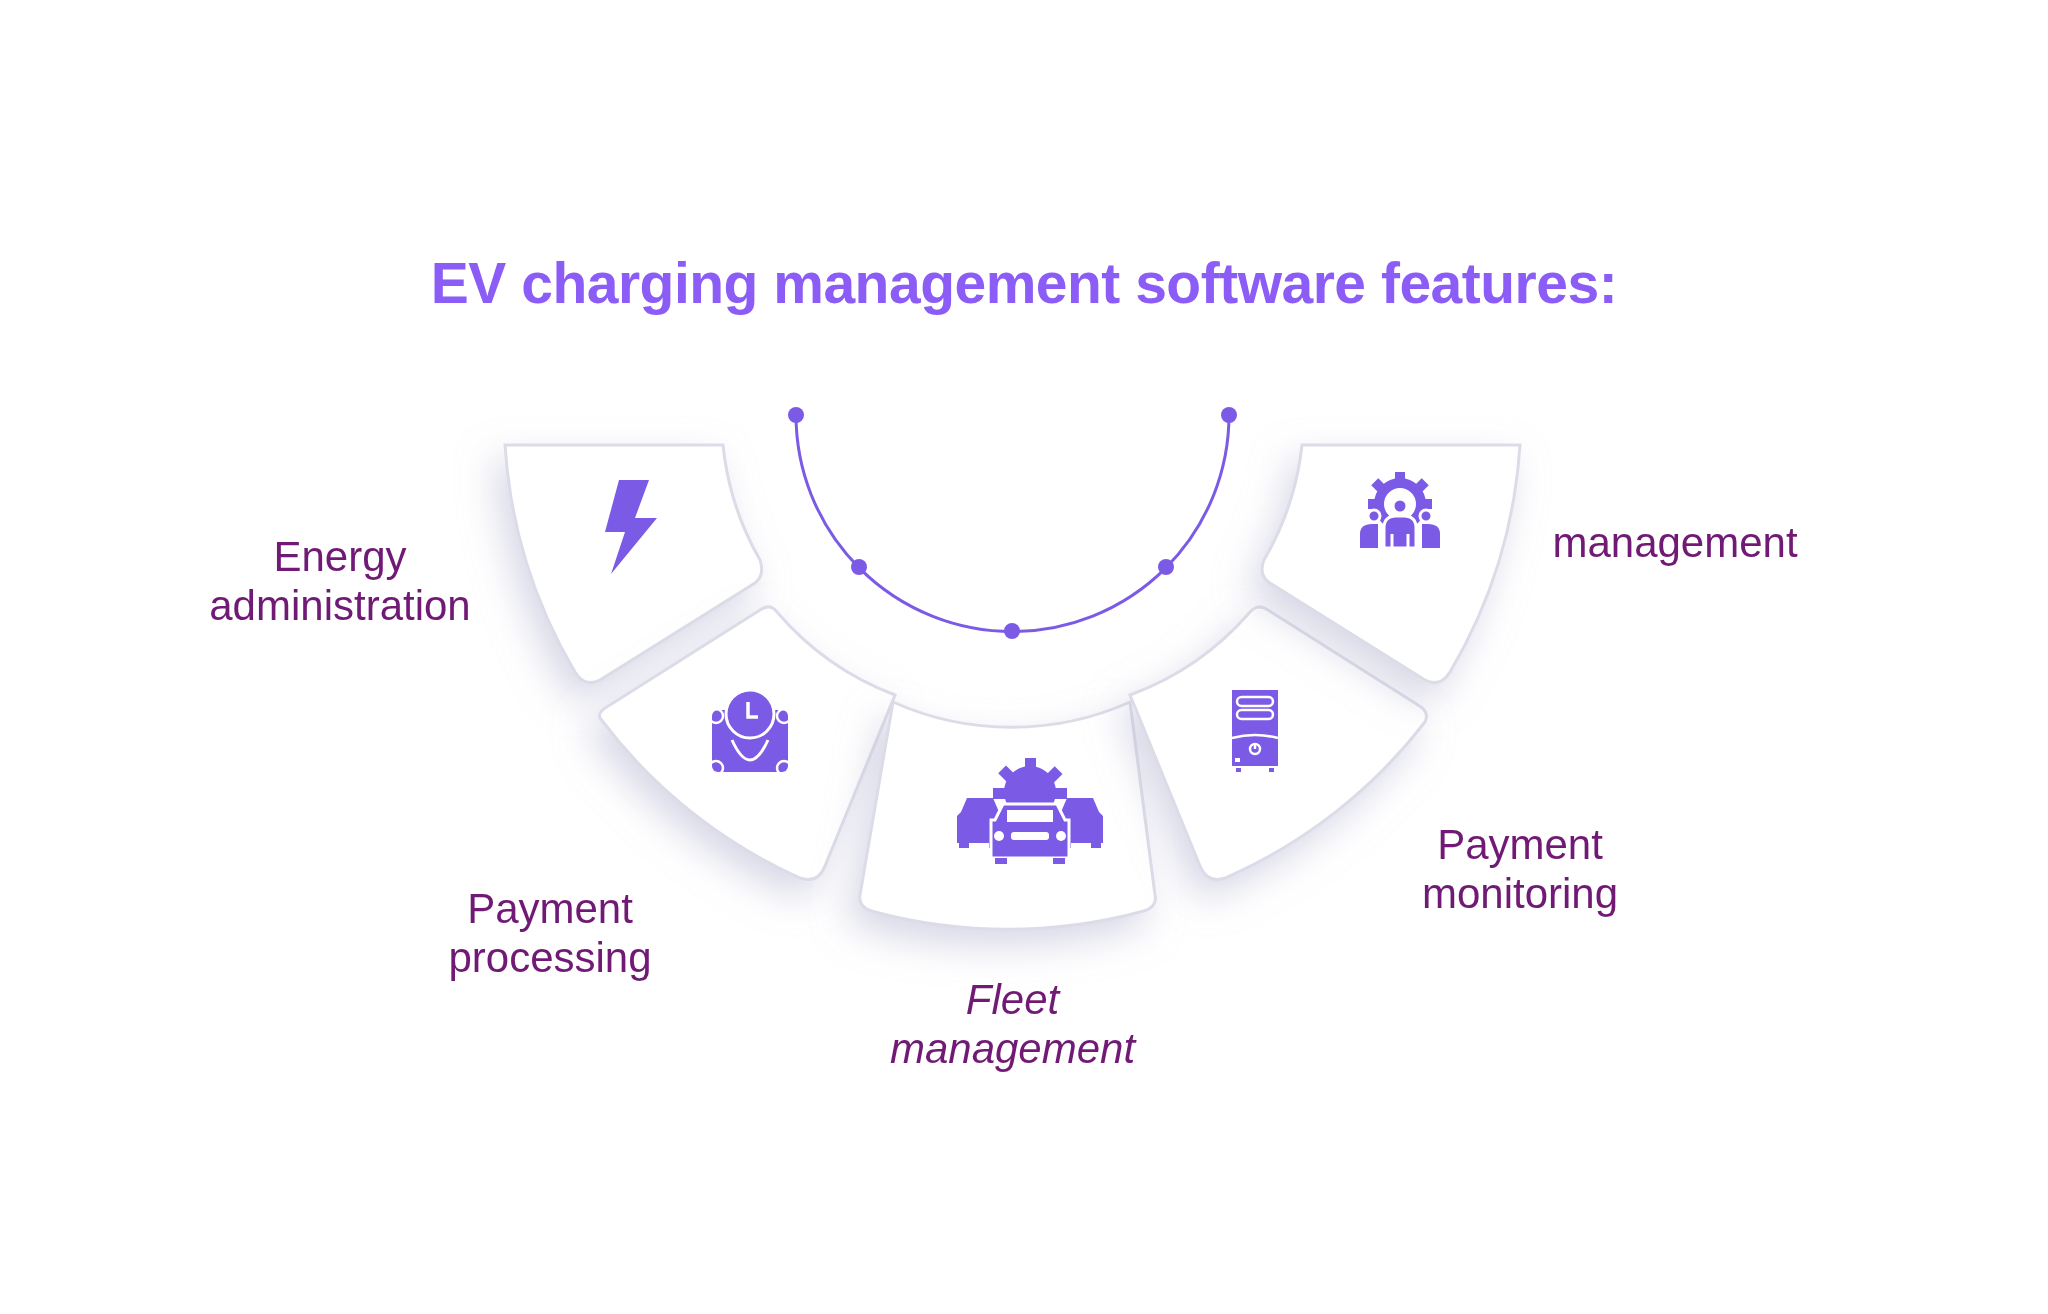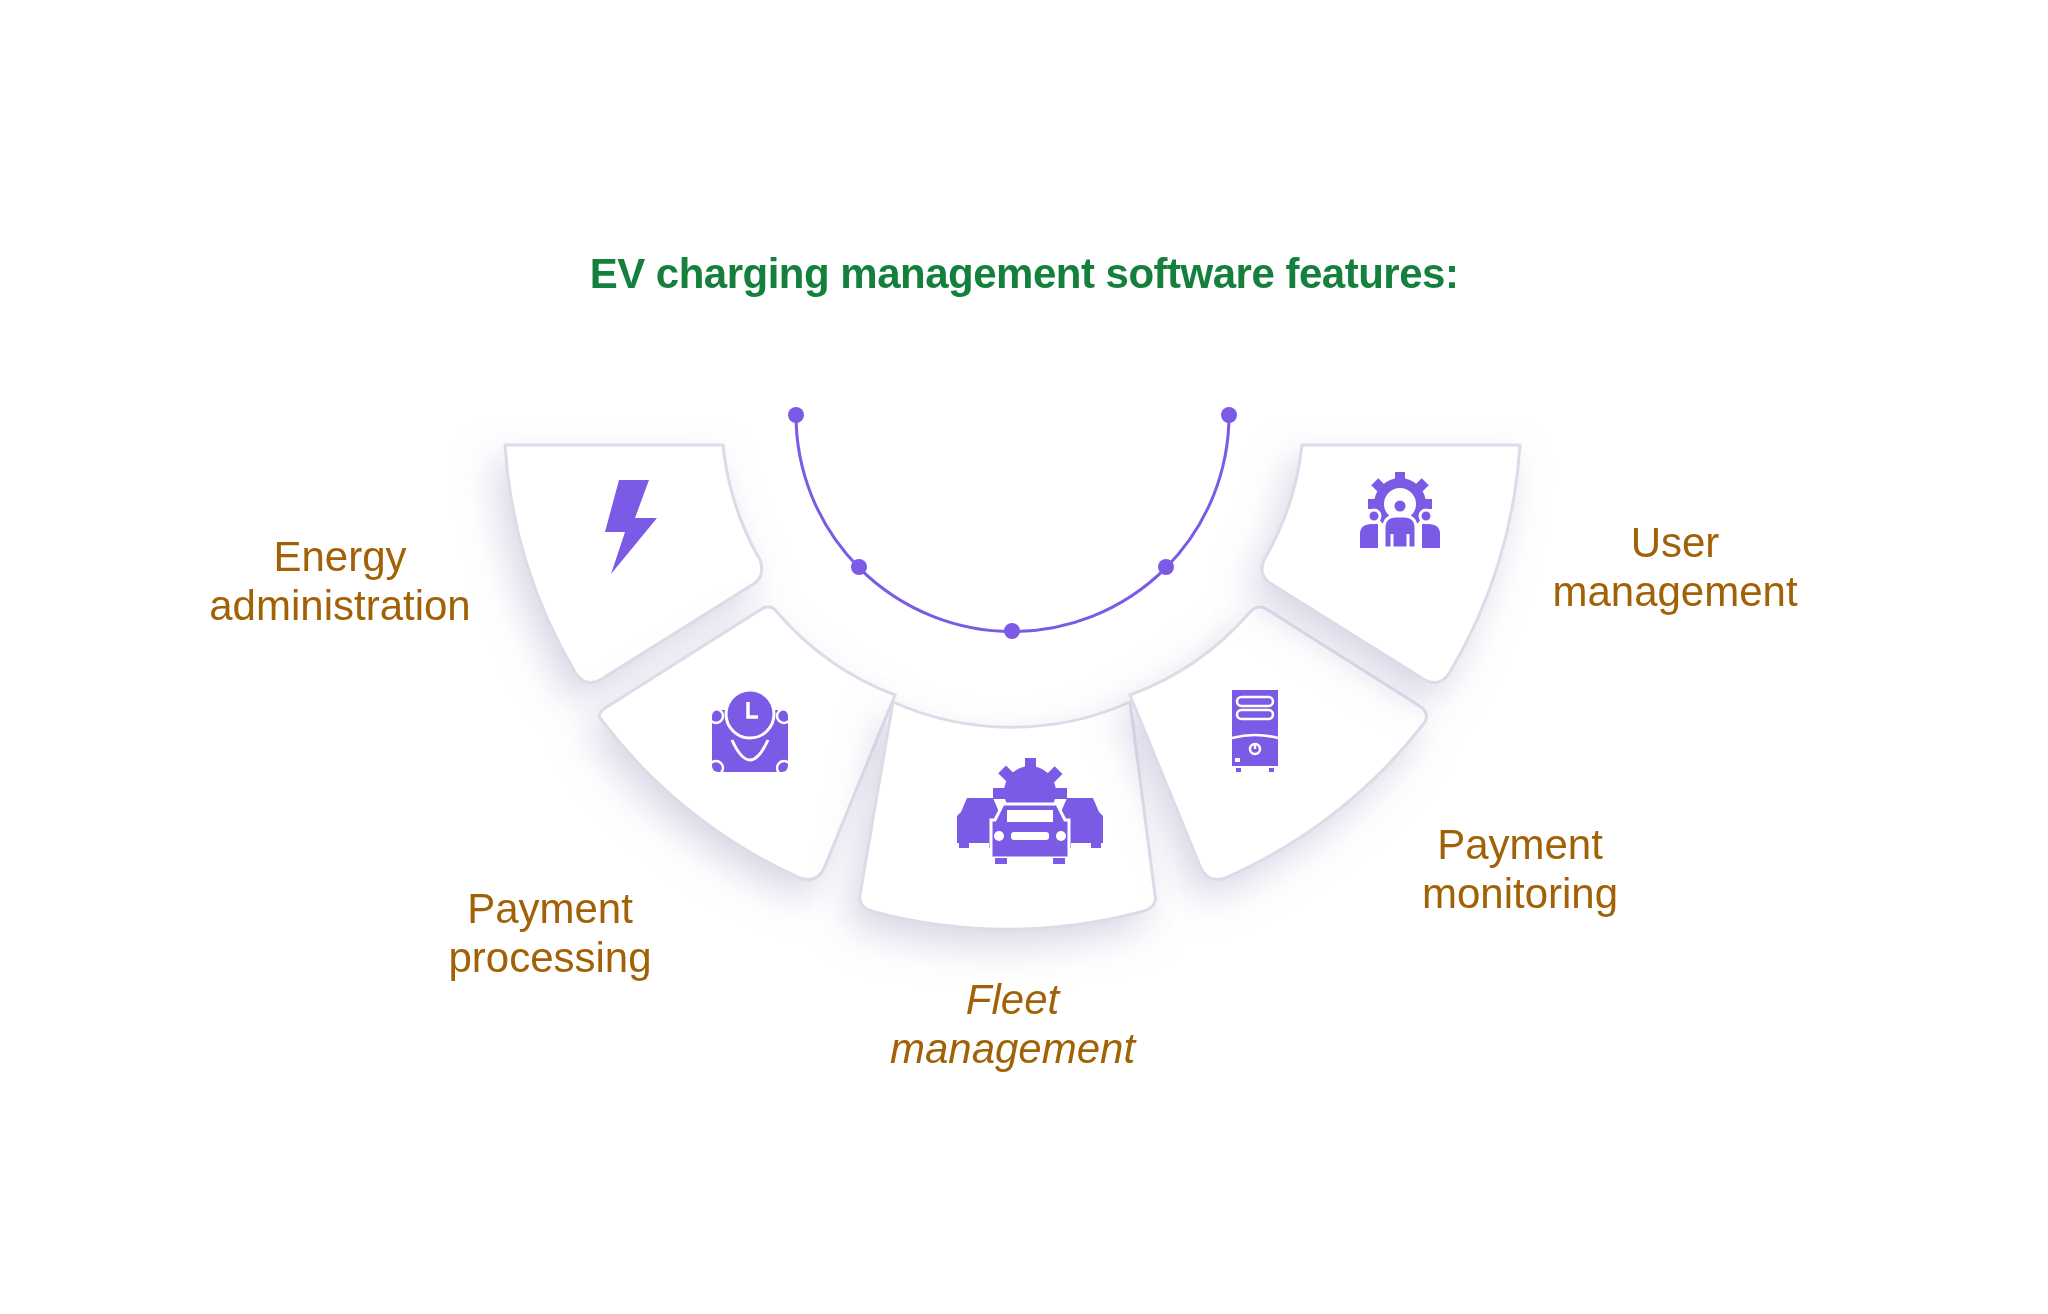--- a/index.html
+++ b/index.html
@@ -1,25 +1,25 @@
 <!DOCTYPE html>
 <html><head>
 <meta charset="utf-8">
 <style>
   html, body { margin: 0; padding: 0; background: #ffffff; }
   body { width: 2048px; height: 1314px; position: relative; overflow: hidden; font-family: "Liberation Sans", "DejaVu Sans", sans-serif; }
   .title {
     position: absolute; left: 0; width: 2048px; top: 250px;
-    text-align: center; font-size: 42px; font-weight: 700; color: #15803d;
+    text-align: center; font-size: 57px; font-weight: 700; color: #8b5cf6;
     letter-spacing: -0.5px;
   }
   svg.stage { position: absolute; left: 0; top: 0; }
   .label {
     position: absolute; text-align: center; font-size: 42px; line-height: 49px;
-    color: #a16207; font-weight: 400;
+    color: #701a75; font-weight: 400;
   }
   .label span { display: block; }
 </style>
 </head>
 <body>
 
 <div class="title">EV charging management software features:</div>
 
 <svg class="stage" width="2048" height="1314" viewBox="0 0 2048 1314">
   <defs>
@@ -145,15 +145,14 @@
 </div>
 <div class="label" style="left:860px; top:975px; width:305px;font-style:italic;">
   <span>Fleet</span>
   <span>management</span>
 </div>
 <div class="label" style="left:1375px; top:820px; width:290px;">
   <span>Payment</span>
   <span>monitoring</span>
 </div>
 <div class="label" style="left:1525px; top:518px; width:300px;">
-  <span>User</span>
   <span>management</span>
 </div>
 
 </body></html>

